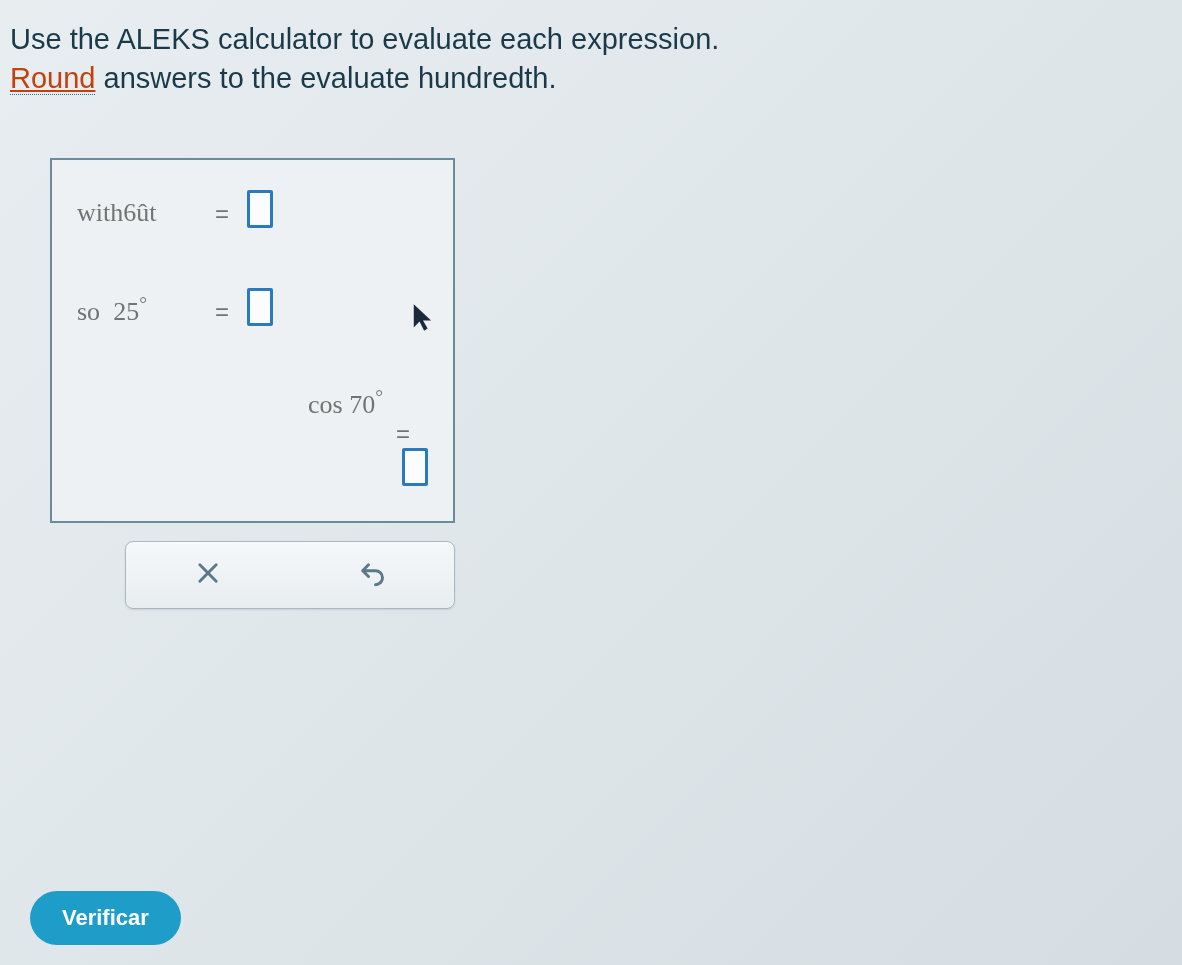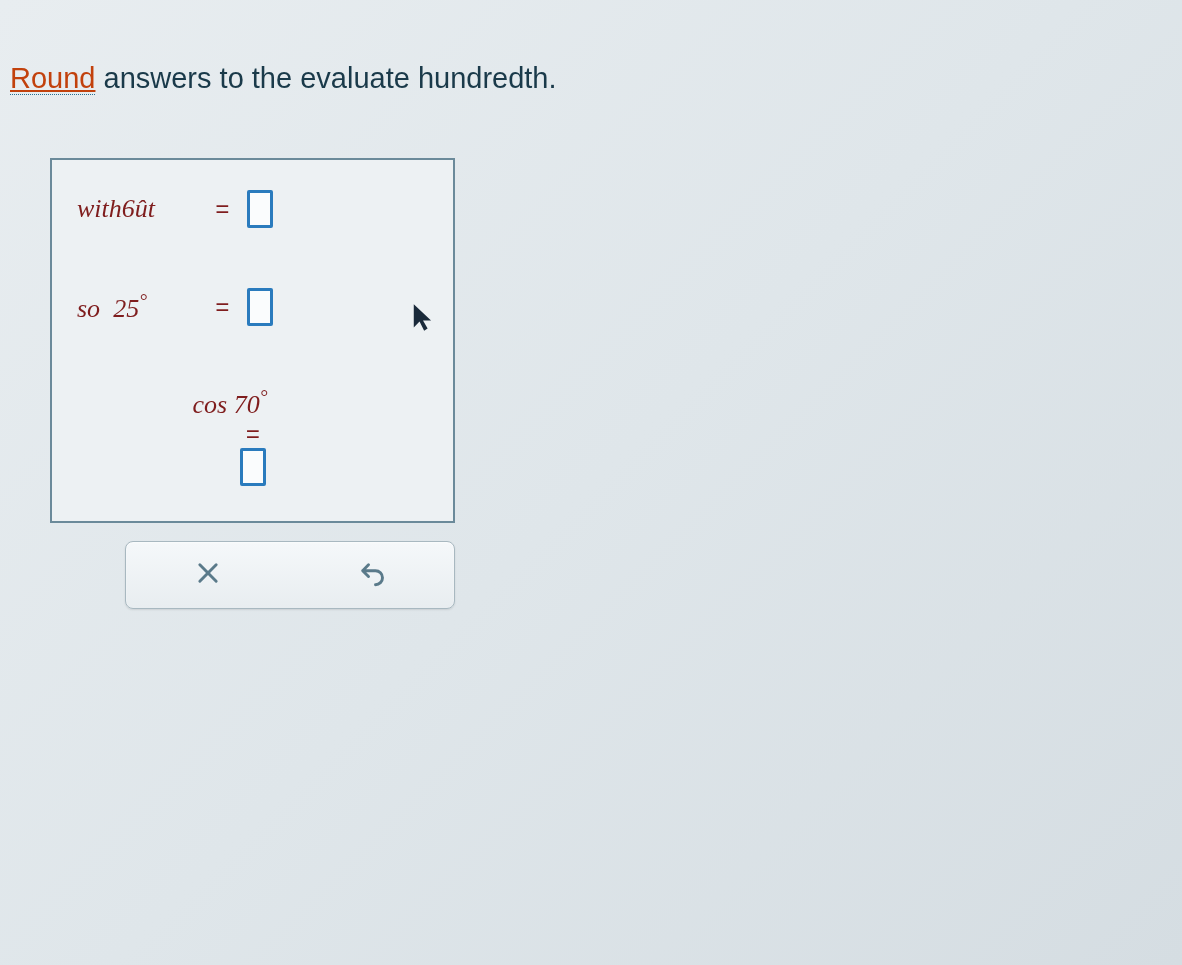--- a/index.html
+++ b/index.html
@@ -29,25 +29,24 @@
     }
     .problem-box {
       margin: 50px 0 0 50px;
       border: 2px solid #6b8a9a;
       background: #edf1f3;
       width: 405px;
       padding: 30px 25px 25px 25px;
     }
     .expr-row {
       display: flex;
-      align-items: center;
+      align-items: flex-end;
       margin-bottom: 60px;
       font-size: 26px;
-      color: #7f1d1d;
-      font-style: italic;
+      color: #737373;
     }
     .expr-row:last-child {
       margin-bottom: 10px;
       flex-direction: column;
     }
     .expr-label {
       min-width: 120px;
       font-family: 'Times New Roman', serif;
     }
     .deg {
@@ -127,21 +126,21 @@
       font-weight: bold;
       padding: 14px 32px;
       font-family: Arial, sans-serif;
       cursor: pointer;
     }
   </style>
 </head>
 <body>
 
 <div class="instructions">
-  <br>
+  <span>Use the ALEKS calculator to evaluate each expression.</span><br>
   <span class="round-link">Round</span><span> answers to the evaluate hundredth.</span>
 </div>
 
 <div class="problem-box">
   <div class="expr-row">
     <span class="expr-label">with6ût</span>
     <span class="eq">=</span>
     <span class="answer-box"></span>
   </div>
   <div class="expr-row">
@@ -178,13 +177,14 @@
   </div>
 </div>
 
 <div class="cursor-arrow">
   <svg viewBox="0 0 20 26">
     <path d="M2 2 L2 22 L7 17 L11 25 L14 23 L10 16 L17 16 Z" fill="#1a2a3a"></path>
   </svg>
 </div>
 
 <div class="bottom-bar">
+  <button class="verificar-btn">Verificar</button>
 </div>
 
 </body></html>

